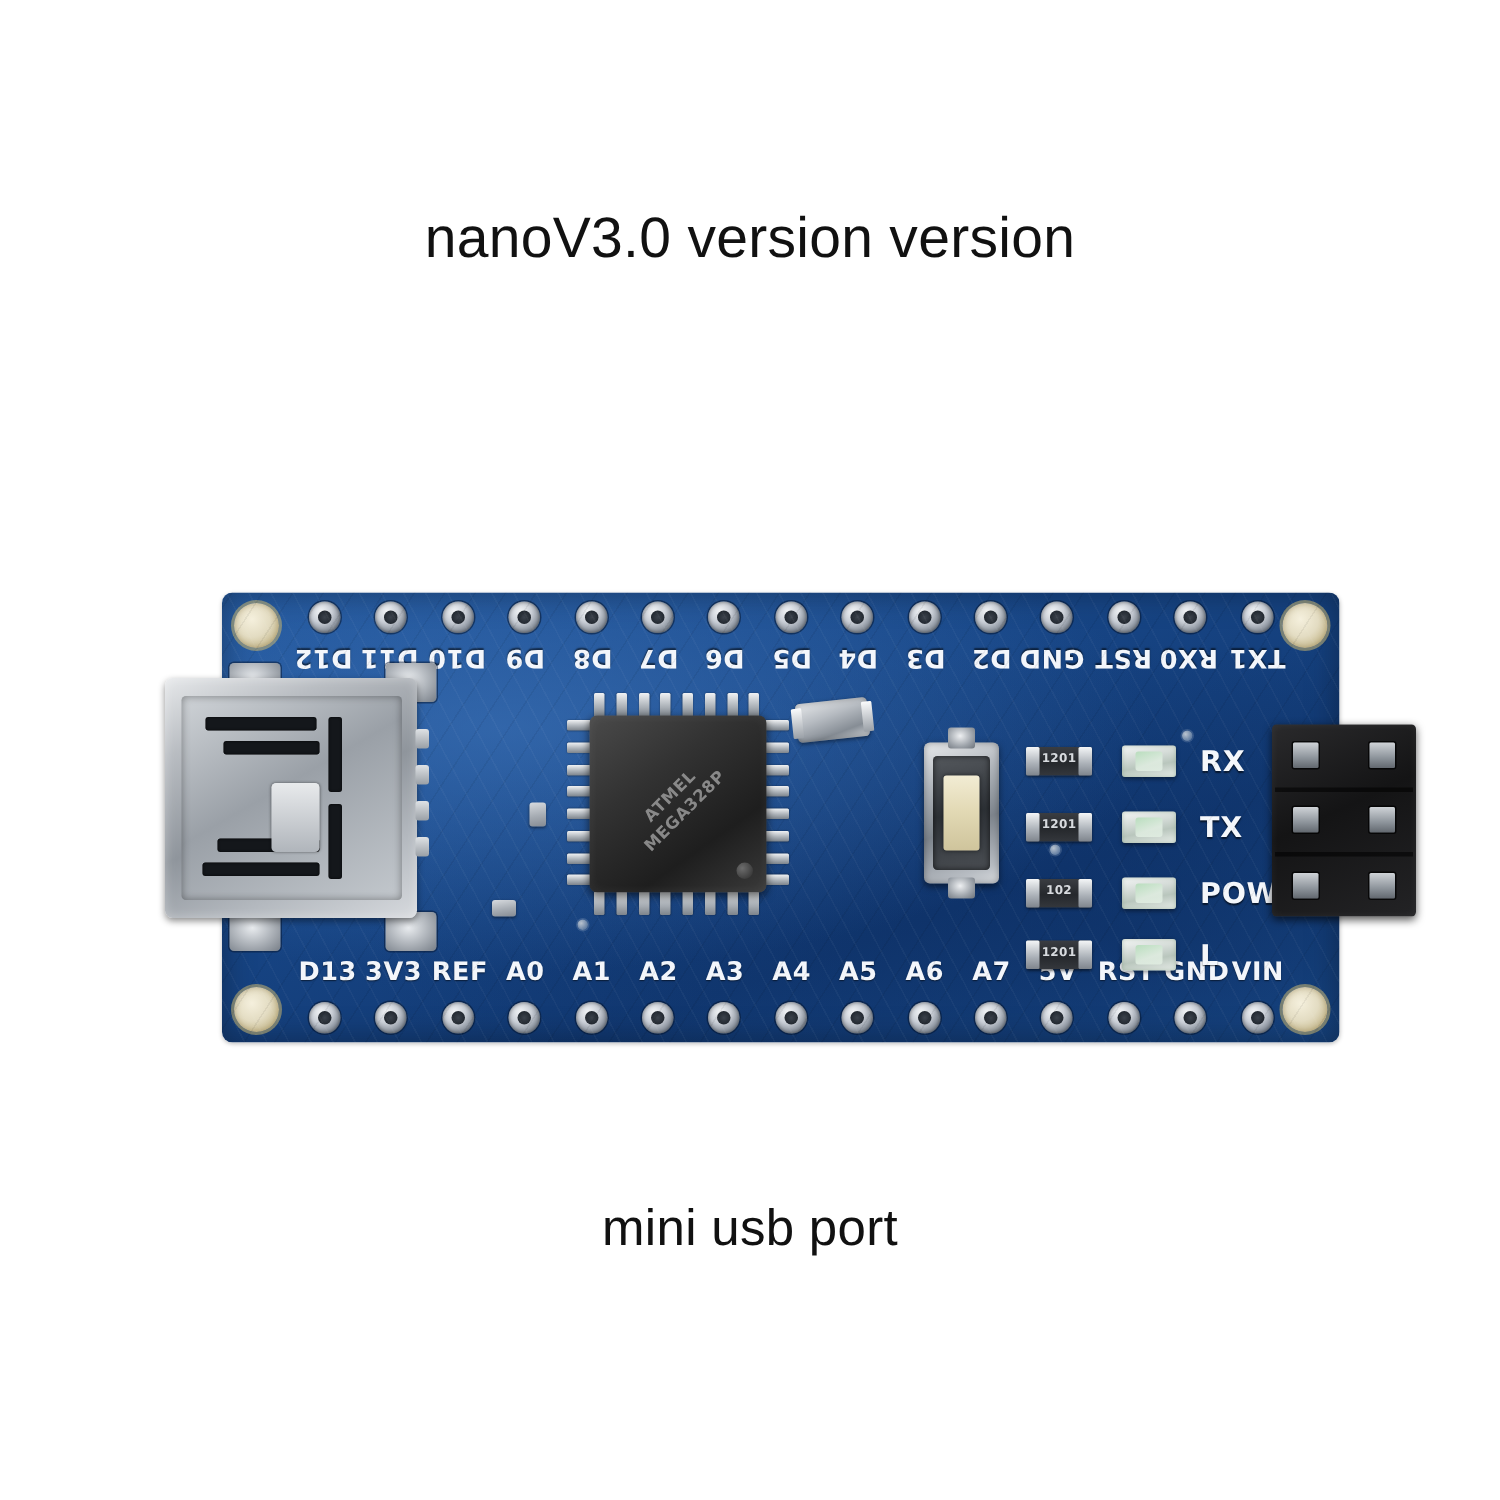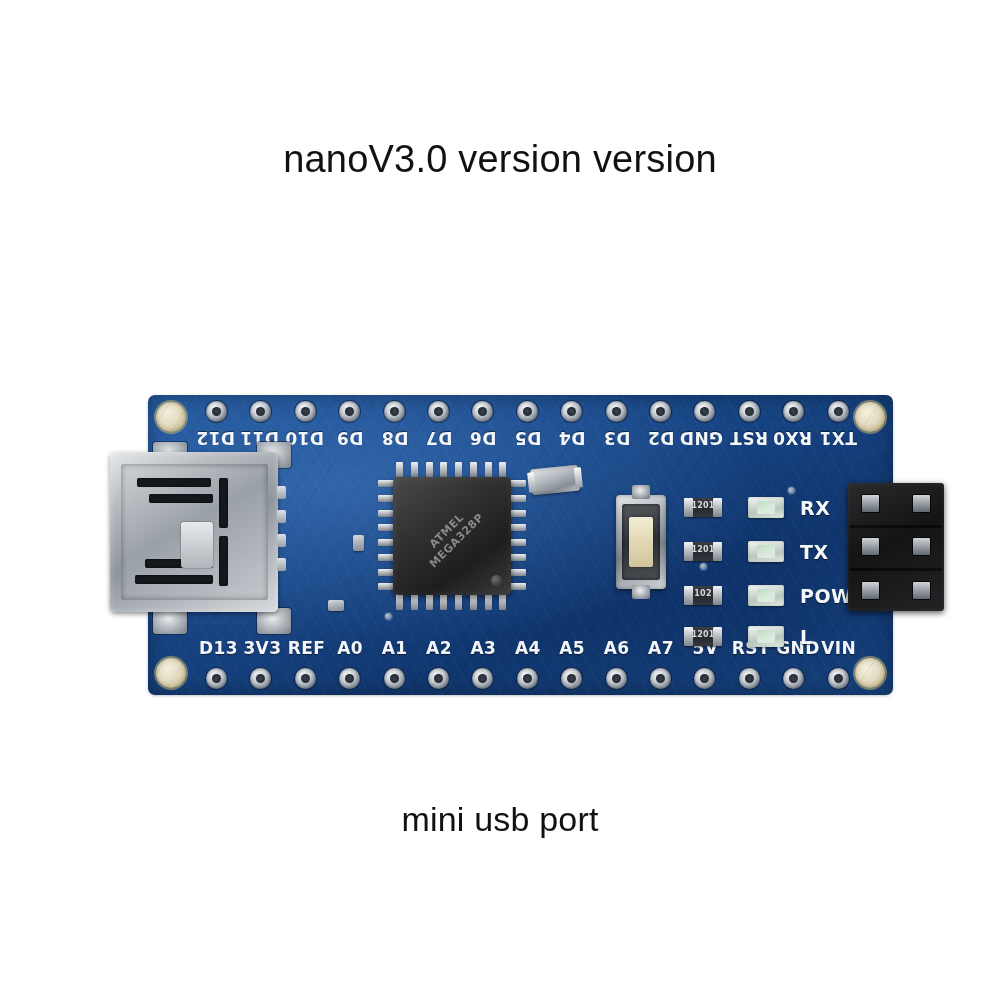--- a/index.html
+++ b/index.html
@@ -261,26 +261,27 @@
     position: absolute;
     left: 16px;
     width: 18px; height: 14px;
     background: radial-gradient(ellipse at 45% 40%, #eef0f2, #9ba1a8 60%, #6c727a 100%);
     border-radius: 2px;
   }
 
   
   .resistor {
     position: absolute;
-    width: 38px;
+    width: 28px;
     height: 19px;
     border-radius: 2px;
     background: linear-gradient(180deg, #3a3d42 0%, #25282c 55%, #34373c 100%);
     box-shadow: 0 1px 2px rgba(0,0,0,0.5);
     z-index: 4;
+    padding-left: 16px;
   }
   .resistor::before, .resistor::after {
     content: "";
     position: absolute;
     top: 0; bottom: 0;
     width: 9px;
     background: linear-gradient(180deg, #f4f6f7, #a9afb6 60%, #7f858d);
     border-radius: 1px;
   }
   .resistor::before { left: 0; }

